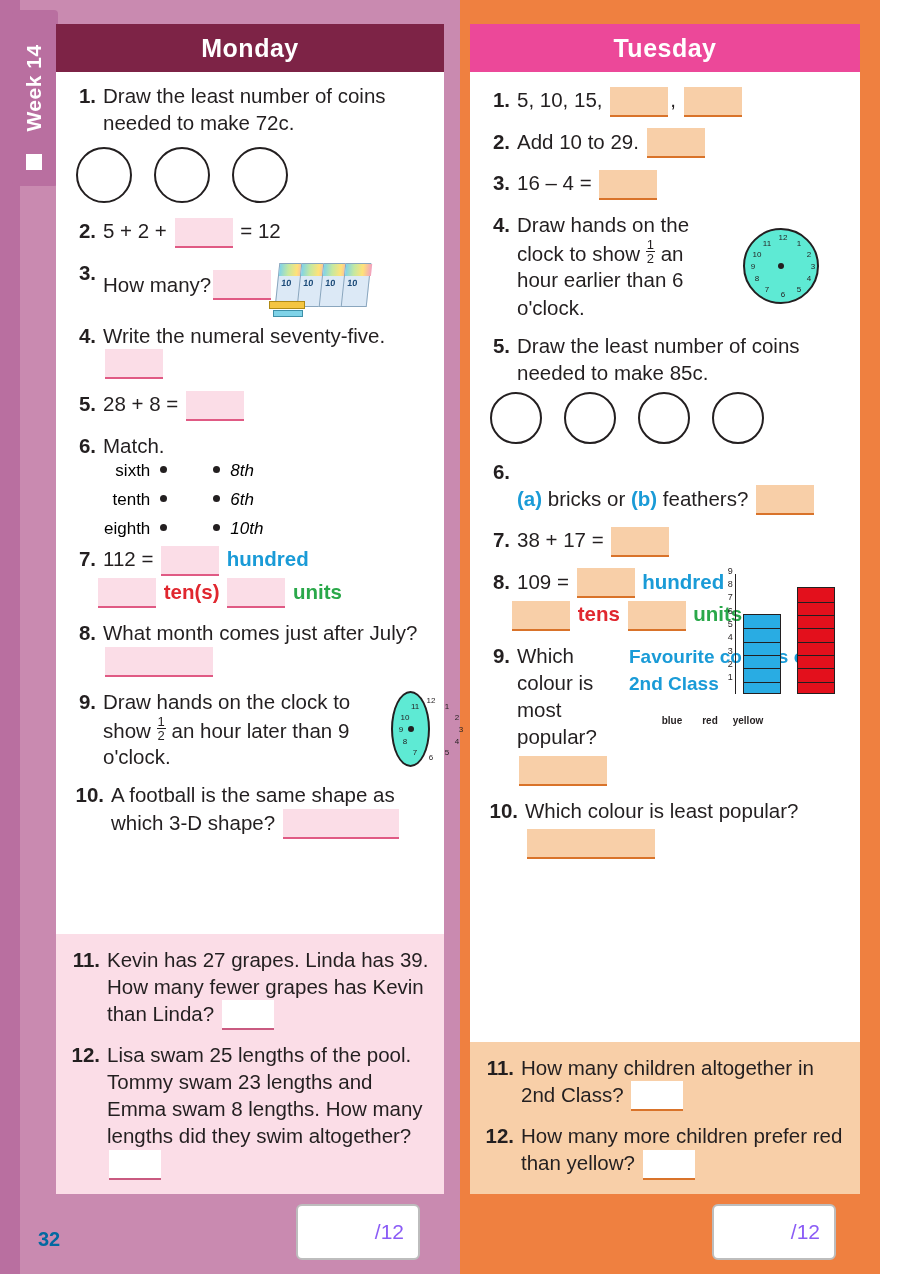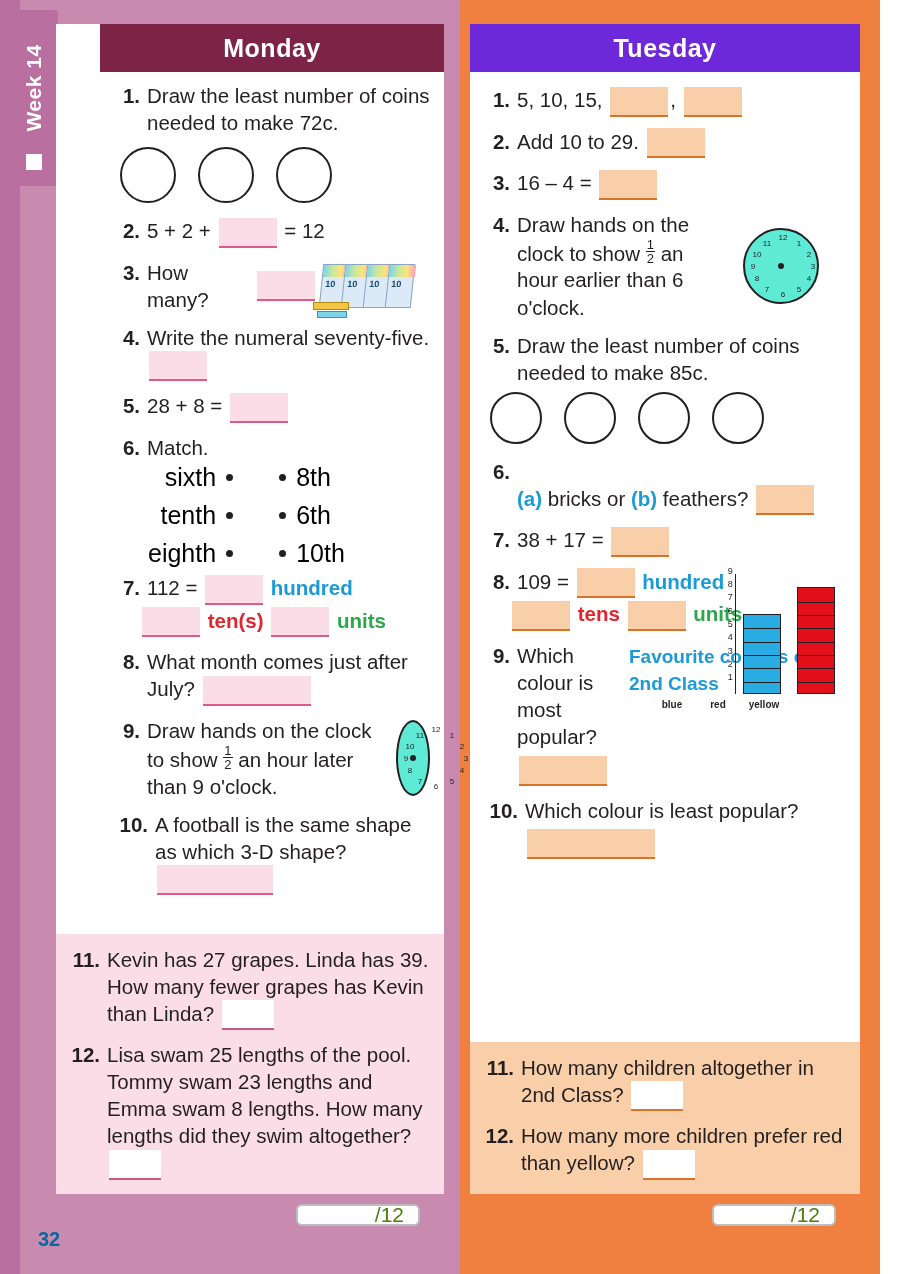--- a/index.html
+++ b/index.html
@@ -30,29 +30,29 @@
     position:absolute; left:14px; bottom:16px; width:16px; height:16px;
     background:#ffffff;
   }
   .page-number {
     position:absolute; left:38px; top:1228px; color:#0369a1;
     font-size:20px; font-weight:bold;
   }
 
   
   .col { position:absolute; background:#ffffff; }
-  .col-mon { left:56px;  top:24px; width:388px; height:1170px;padding-left:44px; }
+  .col-mon { left:56px;  top:24px; width:388px; height:1170px; }
   .col-tue { left:470px; top:24px; width:390px; height:1170px; }
 
   .day-head {
     height:48px; display:flex; align-items:center; justify-content:center;
     color:#ffffff; font-size:25px; font-weight:bold; letter-spacing:.5px;
   }
   .head-mon { background:#7d2346; }
-  .head-tue { background:#6d28d9; }
+  .head-tue { background:#ec4899; }
 
   .col-body { position:relative; padding:10px 14px 0 14px; }
 
   
   .q {
     display:flex; align-items:flex-start; margin-bottom:11px;
     font-size:20.5px; color:#231f20; line-height:1.32;
   }
   .qn { font-weight:bold; min-width:26px; text-align:right; margin-right:7px; flex:0 0 auto; }
   .qn-wide { min-width:34px; }
@@ -92,44 +92,44 @@
   .coins-o { display:flex; gap:22px; margin:6px 0 4px 6px; }
   .coin-o { width:52px; height:52px; border:2.5px solid #231f20; border-radius:50%; }
 
   
   .w-hundred { color:#1a9bd7; font-weight:bold; }
   .w-tens { color:#e0272f; font-weight:bold; }
   .w-units { color:#2aa84a; font-weight:bold; }
   .w-ab { color:#1a9bd7; font-weight:bold; }
 
   
-  .match { display:flex; margin:2px 0 6px 34px; font-size:25px; }
+  .match { display:flex; margin:2px 0 6px 34px; font-size:17px; }
   .match .mc { display:flex; flex-direction:column; gap:9px; }
   .match .mleft { text-align:right; }
   .match .dot { display:inline-block; width:7px; height:7px; border-radius:50%; background:#231f20; vertical-align:middle; margin:0 0 3px 10px; }
   .match .dot-r { display:inline-block; width:7px; height:7px; border-radius:50%; background:#231f20; vertical-align:middle; margin:0 10px 3px 0; }
-  .match .mright { margin-left:46px; }
+  .match .mright { margin-left:46px;font-style:italic; }
 
   
   .ps-mon {
     position:absolute; left:0; bottom:0; width:388px; background:#fbdde7;
     padding:12px 14px 10px 10px;
   }
   .ps-tue {
     position:absolute; left:0; bottom:0; width:390px; background:#f8cfa8;
     padding:12px 14px 10px 10px;
   }
   .ps-mon .qn, .ps-tue .qn { color:#231f20; }
 
   
   .score {
-    position:absolute; height:22px; width:124px; background:#ffffff;
+    position:absolute; height:56px; width:124px; background:#ffffff;
     border:2px solid #bdbdbd; border-radius:6px;
     display:flex; align-items:center; justify-content:flex-end;
-    padding-right:14px; font-size:21px; color:#4d7c0f;
+    padding-right:14px; font-size:21px; color:#8b5cf6;
   }
   .score-mon { left:296px; top:1204px; }
   .score-tue { left:712px; top:1204px; }
 
   
   .crayons { position:relative; width:110px; height:52px; margin-left:4px; }
   .cbox { position:absolute; width:26px; height:44px; background:#dce9f6; border:1.5px solid #8aa6be; top:4px; transform:skewX(-6deg); }
   .cbox i { position:absolute; left:3px; top:14px; font-size:9px; font-style:normal; color:#1b4a78; font-weight:bold;}
   .cstripe { position:absolute; left:0; top:0; width:26px; height:12px; background:linear-gradient(90deg,#7fd3e8,#c5e8a0,#ffe27a,#f2a0c0); }
   .crayon-stub { position:absolute; left:-8px; bottom:2px; width:36px; height:8px; background:#f4c542; border:1px solid #b08a14; }
@@ -143,21 +143,21 @@
   
   .chart-wrap { position:relative; width:196px; }
   .chart-title { color:#1a9bd7; font-size:19px; font-weight:bold; text-align:center; line-height:1.25; }
   .chart-area { position:relative; height:126px; margin-top:4px; }
   .chart-axis { position:absolute; left:16px; bottom:0; width:1.5px; height:120px; background:#231f20; }
   .ylab { position:absolute; left:0; width:14px; text-align:right; font-size:9px; color:#231f20; }
   .bars { position:absolute; left:24px; bottom:0; height:120px; display:flex; align-items:flex-end; gap:16px; }
   .bar { width:38px; position:relative; border:1.2px solid #231f20; }
   .bar .seg { border-top:1.2px solid #231f20; height:13.3px; }
   .bar .seg:first-child { border-top:none; }
-  .xlabs { position:relative; left:24px; display:flex; gap:8px; margin-top:2px; }
+  .xlabs { position:relative; left:24px; display:flex; gap:0; margin-top:18px; }
   .xlabs div { width:38px; text-align:center; font-size:10px; font-weight:bold; color:#231f20; }
 
   .lookat { font-size:20.5px; color:#231f20; line-height:1.32; margin:2px 0 8px 0; }
   .frac { display:inline-block; text-align:center; font-size:13px; line-height:1.05; vertical-align:-3px; }
   .frac b { display:block; border-bottom:1.4px solid #231f20; font-weight:normal; padding:0 1px;}
 </style>
 </head>
 <body>
 
 <div class="bg-left"></div>

